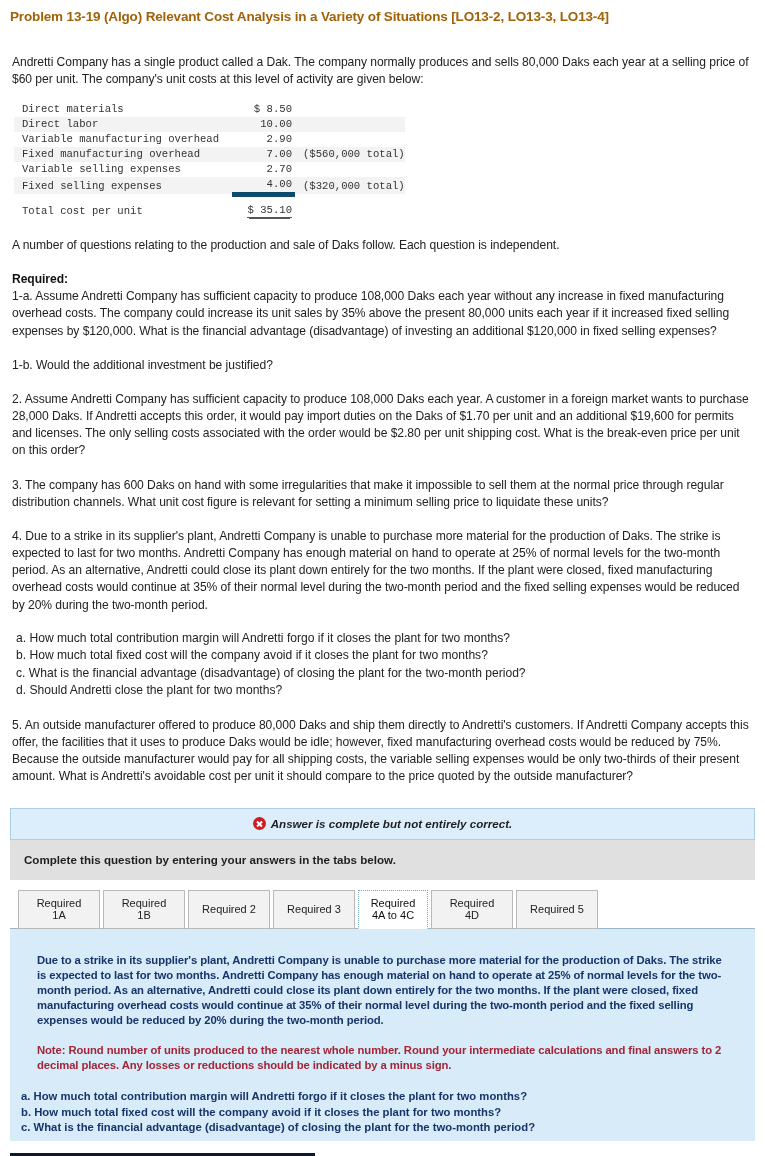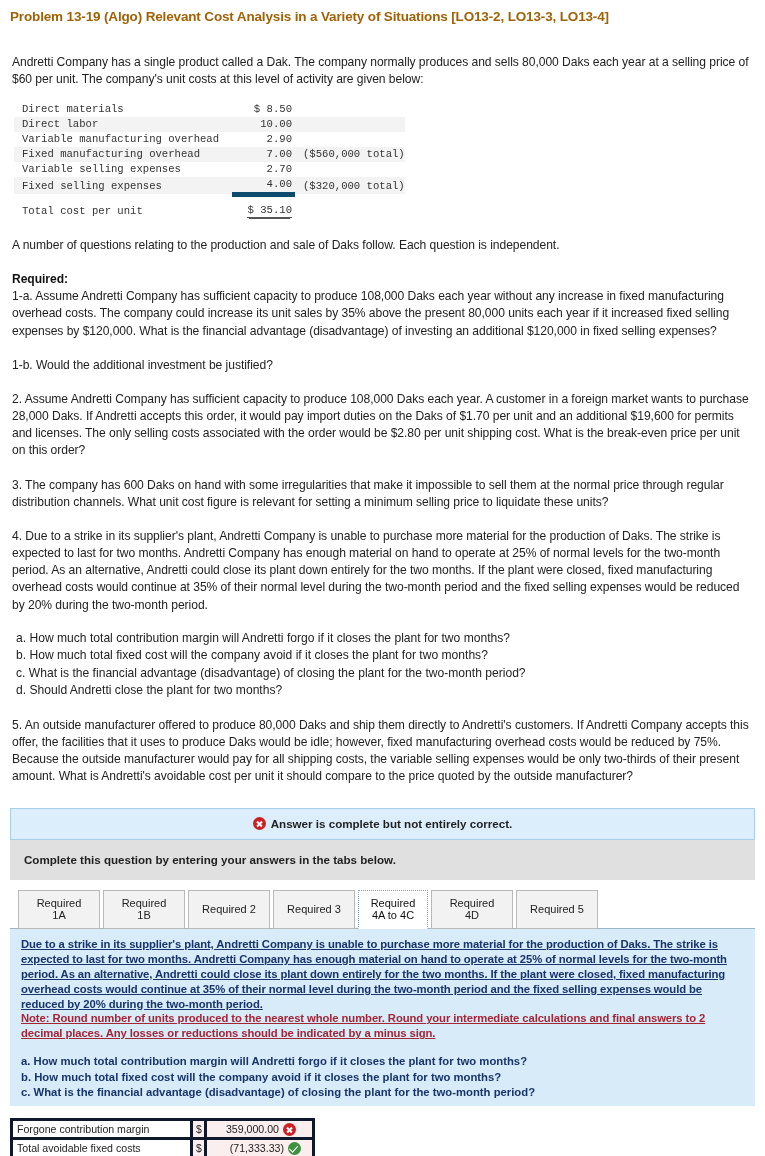--- a/index.html
+++ b/index.html
@@ -81,20 +81,21 @@
     margin: 22px 10px 0 10px;
     background: #dceefb;
     border: 1px solid #a8cfe6;
     height: 30px;
     display: flex;
     align-items: center;
     justify-content: center;
     font-size: 11.6px;
     font-weight: bold;
     color: #1f1f1f;
+    font-style: italic;
   }
   .icon-x, .icon-check {
     display: inline-block;
     width: 13px;
     height: 13px;
     border-radius: 50%;
     position: relative;
     vertical-align: -2px;
     flex: 0 0 auto;
   }
@@ -175,27 +176,26 @@
   .panel {
     margin: 0 10px 0 10px;
     background: #d8ebf8;
     border-top: 1px solid #9bb6c6;
     padding: 8px 11px 6px 11px;
     box-sizing: border-box;
     position: relative;
     margin-top: -1px;
   }
   .panel p {
-    margin: 0;
+    margin: 16px;
     font-size: 11.3px;
     line-height: 1.32;
     color: #17356b;
     font-weight: bold;
     letter-spacing: -0.1px;
-    text-decoration: underline;
   }
   .panel .note { color: #a32638; }
   .panel .qlist { margin-top: 13px; }
   .panel .qlist div { font-size: 11.3px; line-height: 1.35; color: #17356b; font-weight: bold; }
   .show-less {
     text-align: right;
     margin-top: 13px;
     font-size: 11px;
     font-weight: bold;
     color: #1b5fa8;

